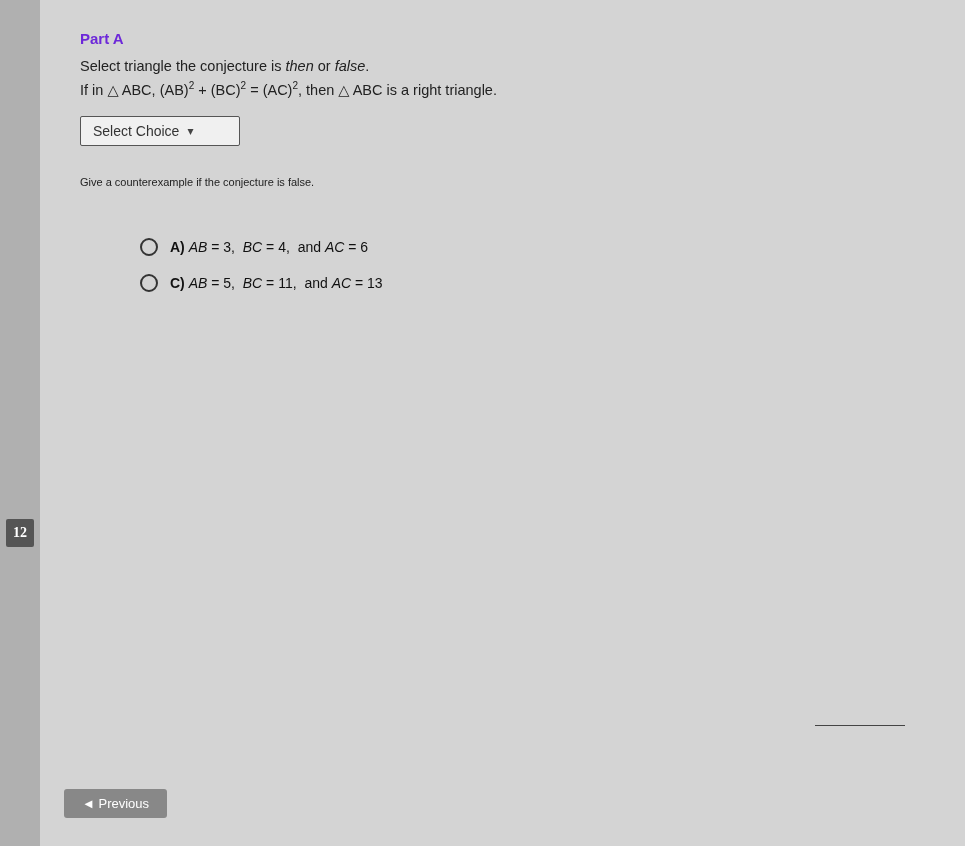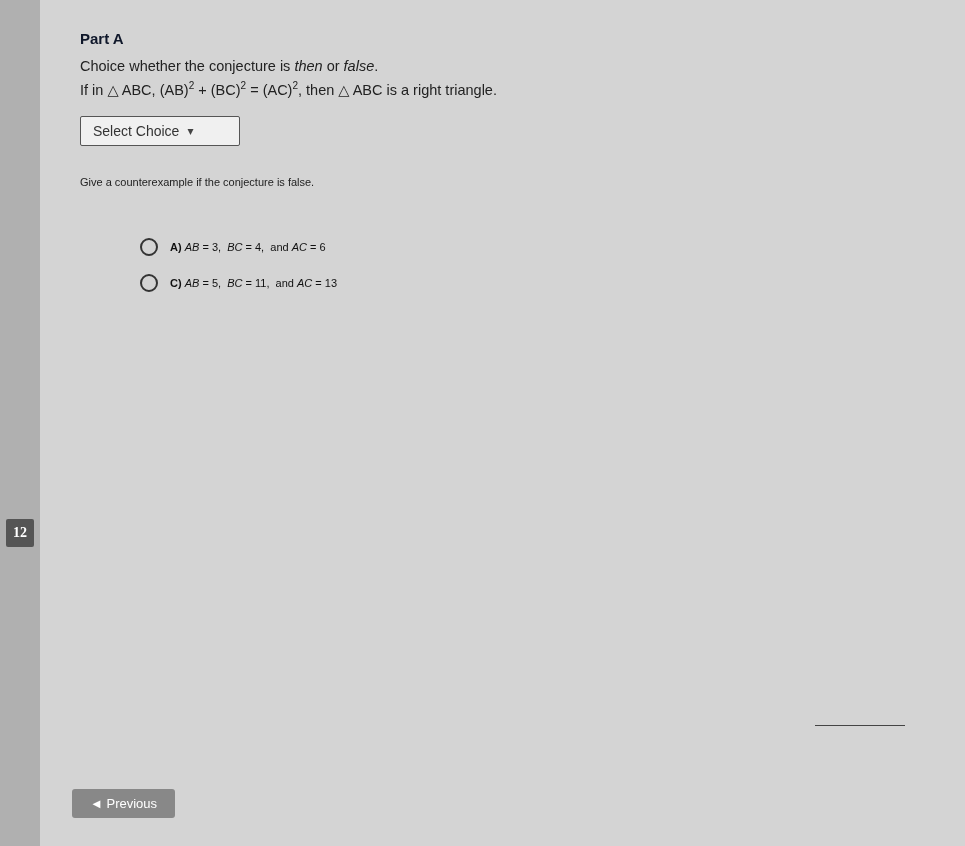--- a/index.html
+++ b/index.html
@@ -37,21 +37,21 @@
       background: #d4d4d4;
       padding: 30px 40px 30px 40px;
       display: flex;
       flex-direction: column;
       position: relative;
     }
     .part-label {
       font-family: Arial, sans-serif;
       font-size: 15px;
       font-weight: bold;
-      color: #0f172a;
+      color: #6d28d9;
       margin-bottom: 8px;
     }
     .part-a-section {
       margin-bottom: 30px;
     }
     .question-text {
       font-family: Arial, sans-serif;
       font-size: 14.5px;
       color: #222;
       line-height: 1.6;
@@ -101,28 +101,28 @@
     .radio-circle {
       width: 18px;
       height: 18px;
       border-radius: 50%;
       border: 2px solid #333;
       background: transparent;
       flex-shrink: 0;
       cursor: pointer;
     }
     .choice-text {
-      font-size: 11px;
+      font-size: 14px;
       font-family: Arial, sans-serif;
       color: #111;
     }
     .previous-btn {
       position: absolute;
       bottom: 28px;
-      left: 32px;
+      left: 24px;
       background: #888;
       color: white;
       border: none;
       padding: 7px 18px;
       font-family: Arial, sans-serif;
       font-size: 13px;
       cursor: pointer;
       border-radius: 3px;
     }
     .underline-line {
@@ -142,21 +142,21 @@
 
 <div class="sidebar">
   <div class="question-number">12</div>
 </div>
 
 <div class="main-content">
 
   <div class="part-a-section">
     <div class="part-label">Part A</div>
     <div class="question-text">
-      <span>Choice whether the conjecture is </span><em>then</em><span> or </span><em>false</em><span>.</span><br>
+      <span>Select triangle the conjecture is </span><em>then</em><span> or </span><em>false</em><span>.</span><br>
       <span>If in △ ABC, (AB)<sup>2</sup> + (BC)<sup>2</sup> = (AC)<sup>2</sup>, then △ ABC is a right triangle.</span>
     </div>
     <div class="select-choice-dropdown">
       <span>Select Choice</span>
       <span class="dropdown-arrow">▾</span>
     </div>
   </div>
 
   <div class="part-b-section">
     <div class="part-b-instruction">Give a counterexample if the conjecture is false.</div>

